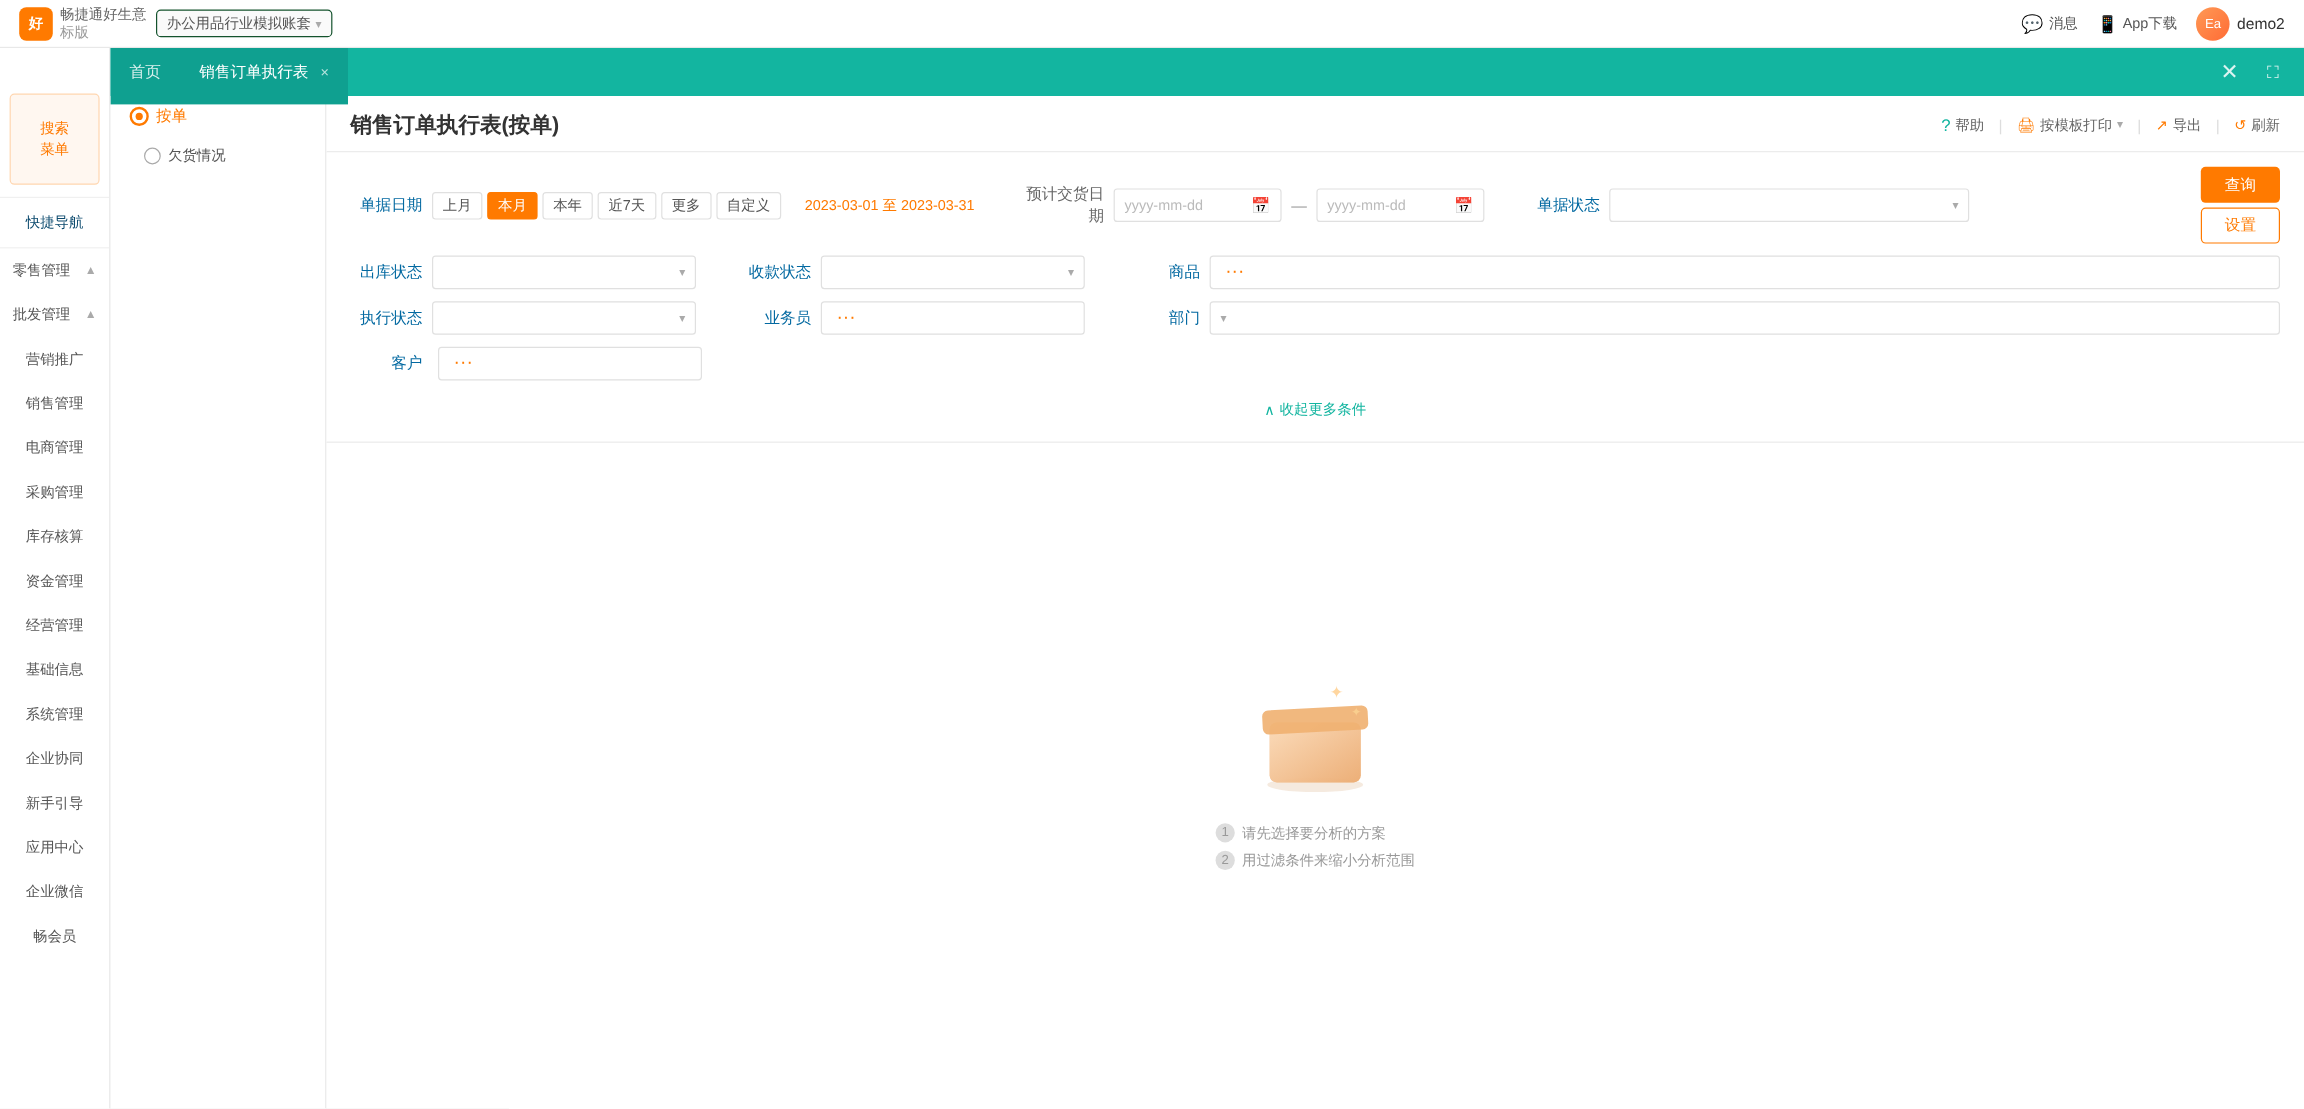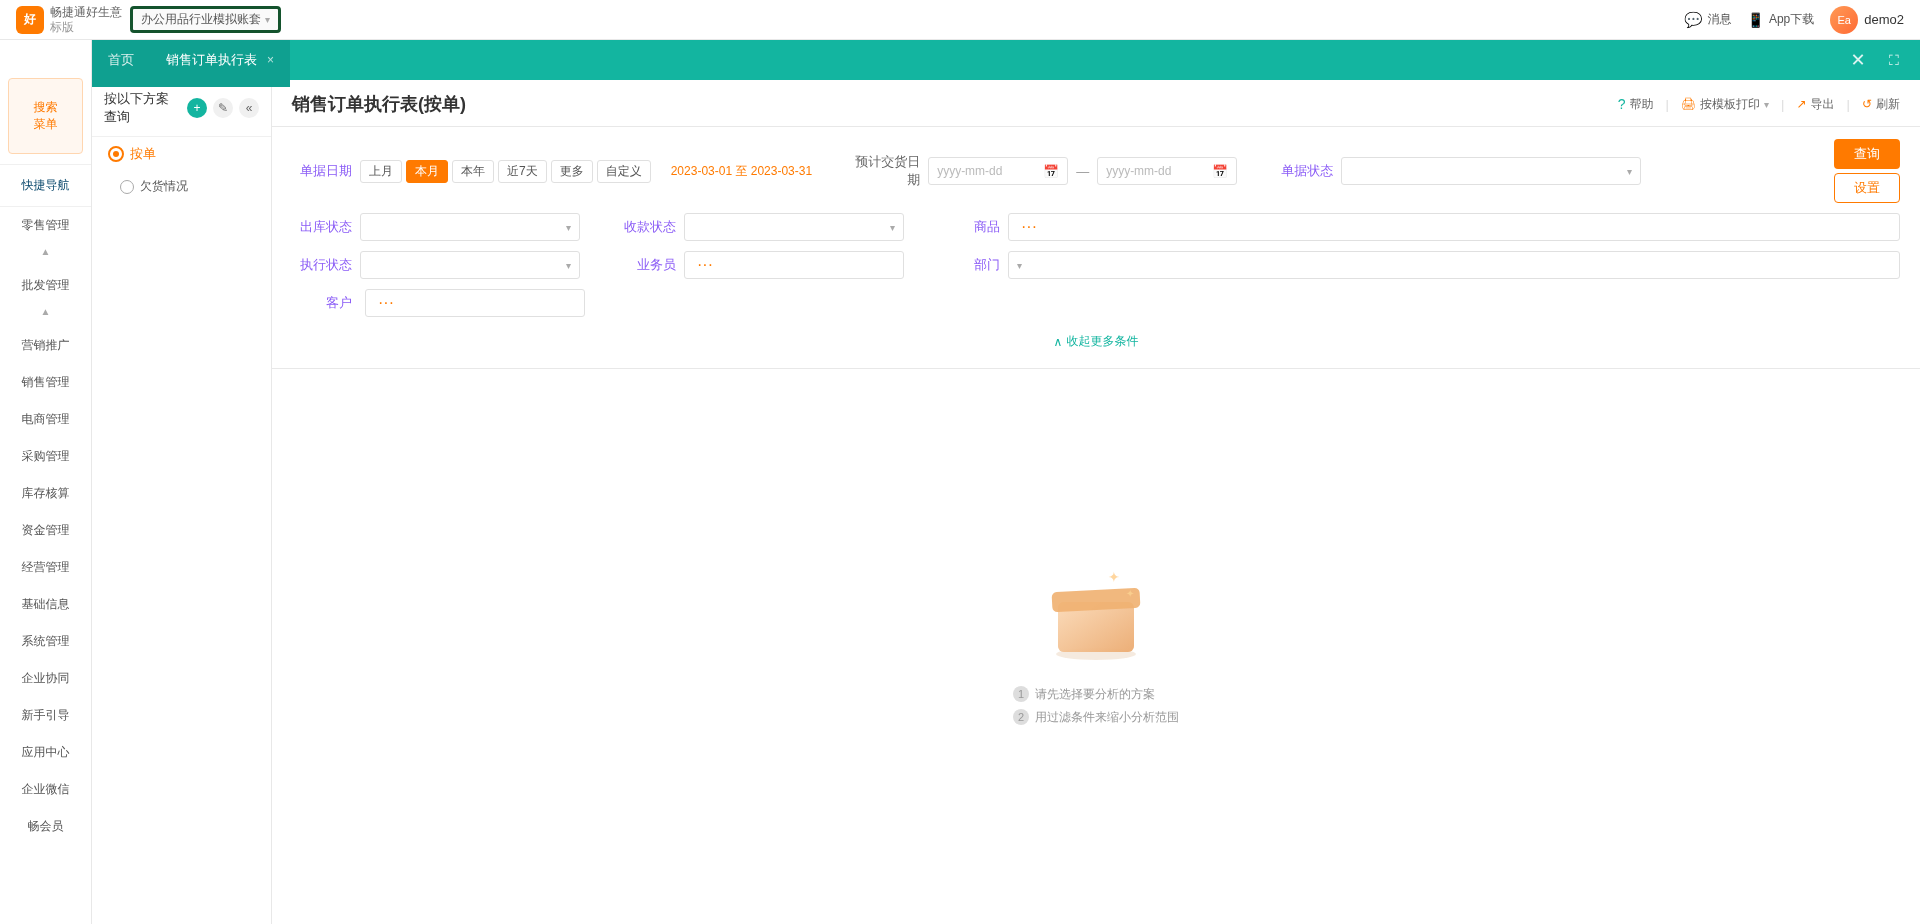--- a/index.html
+++ b/index.html
@@ -4,37 +4,37 @@
   <style>
     * { box-sizing: border-box; margin: 0; padding: 0; }
     body { font-family: 'Microsoft YaHei', Arial, sans-serif; font-size: 13px; background: #f5f5f5; color: #333; display: flex; flex-direction: column; height: 100vh; overflow: hidden; }
 
     
     .topbar { height: 40px; background: #fff; display: flex; align-items: center; padding: 0 16px; border-bottom: 1px solid #e8e8e8; justify-content: space-between; flex-shrink: 0; }
     .topbar-left { display: flex; align-items: center; gap: 8px; }
     .logo-area { display: flex; align-items: center; gap: 6px; }
     .logo-icon { width: 28px; height: 28px; background: #ff7a00; border-radius: 6px; display: flex; align-items: center; justify-content: center; color: #fff; font-size: 12px; font-weight: bold; }
     .logo-text { font-size: 12px; color: #666; line-height: 1.2; }
-    .app-selector { display: flex; align-items: center; gap: 4px; padding: 2px 8px; border: 3px solid #14532d; border-radius: 4px; cursor: pointer; font-size: 12px; color: #555; background: #fafafa; }
+    .app-selector { display: flex; align-items: center; gap: 4px; padding: 2px 8px; border: 1px solid #14532d; border-radius: 4px; cursor: pointer; font-size: 12px; color: #555; background: #fafafa; }
     .topbar-right { display: flex; align-items: center; gap: 16px; }
     .topbar-action { display: flex; align-items: center; gap: 4px; font-size: 12px; color: #555; cursor: pointer; }
     .user-avatar { width: 28px; height: 28px; border-radius: 50%; background: linear-gradient(135deg, #ff9a56, #ff6b35); display: flex; align-items: center; justify-content: center; color: #fff; font-size: 12px; overflow: hidden; }
     .user-name { font-size: 13px; color: #333; cursor: pointer; }
 
     
     .main-layout { display: flex; flex: 1; overflow: hidden; }
 
     
     .sidebar { width: 92px; background: #fff; border-right: 1px solid #e8e8e8; display: flex; flex-direction: column; overflow-y: auto; flex-shrink: 0; }
     .sidebar-search { padding: 10px 8px; border-bottom: 1px solid #f0f0f0; }
     .sidebar-search-btn { width: 100%; padding: 20px; background: #fff7f0; border: 1px solid #ffd6b0; border-radius: 4px; color: #ff7a00; font-size: 12px; text-align: center; cursor: pointer; margin-top: 28px; }
     .sidebar-nav-section { padding: 6px 0; border-bottom: 1px solid #f0f0f0; }
     .sidebar-nav-btn { width: 100%; padding: 6px 4px; text-align: center; font-size: 12px; color: #0c4a6e; cursor: pointer; border: none; background: none; }
     .sidebar-item { padding: 10px 4px; text-align: center; font-size: 12px; color: #555; cursor: pointer; display: flex; flex-direction: column; align-items: center; gap: 2px; }
-    .sidebar-item.has-sub { display: flex; flex-direction: column; justify-content: center; align-items: center; padding: 10px 10px; gap: 12px; }
+    .sidebar-item.has-sub { display: flex; flex-direction: row; justify-content: center; align-items: center; padding: 10px 10px; gap: 12px; }
     .sidebar-item-label { font-size: 12px; }
     .sidebar-triangle { font-size: 10px; color: #aaa; }
 
     
     .tab-bar { height: 40px; background: #13b5a0; display: flex; align-items: center; padding: 0 0; flex-shrink: 0; }
     .tab-item { height: 53px; display: flex; align-items: center; padding: 0 16px; font-size: 13px; cursor: pointer; gap: 6px; color: rgba(255,255,255,0.85); position: relative; }
     .tab-item.active { background: #0fa090; color: #fff; }
     .tab-home { background: #0fa090; }
     .tab-close { font-size: 12px; color: rgba(255,255,255,0.7); cursor: pointer; margin-left: 4px; }
     .tab-actions { margin-left: auto; display: flex; align-items: center; gap: 8px; padding-right: 12px; }
@@ -65,21 +65,21 @@
     .page-title-row { display: flex; align-items: center; justify-content: space-between; margin-bottom: 10px; }
     .page-title { font-size: 18px; font-weight: bold; color: #333; }
     .page-actions { display: flex; align-items: center; gap: 12px; }
     .page-action { display: flex; align-items: center; gap: 4px; font-size: 12px; color: #666; cursor: pointer; }
     .page-action-divider { color: #ddd; }
 
     
     .filter-area { background: #fff; padding: 12px 20px; border-bottom: 1px solid #e8e8e8; flex-shrink: 0; }
     .filter-row { display: flex; align-items: center; gap: 16px; margin-bottom: 10px; }
     .filter-row:last-child { margin-bottom: 0; }
-    .filter-label { width: 60px; text-align: right; font-size: 13px; color: #8b5cf6; flex-shrink: 0; }
+    .filter-label { width: 60px; text-align: right; font-size: 13px; color: #0369a1; flex-shrink: 0; }
     .filter-label-wide { width: 72px; text-align: right; font-size: 13px; color: #666; flex-shrink: 0; }
     .date-btns { display: flex; align-items: center; gap: 4px; }
     .date-btn { padding: 2px 8px; border: 1px solid #e0e0e0; border-radius: 3px; font-size: 12px; color: #555; cursor: pointer; background: #fff; }
     .date-btn.active { background: #ff7a00; color: #fff; border-color: #ff7a00; }
     .date-input { width: 140px; height: 28px; border: 1px solid #e0e0e0; border-radius: 3px; padding: 0 8px; font-size: 12px; color: #999; display: flex; align-items: center; justify-content: space-between; cursor: pointer; }
     .date-separator { color: #999; }
     .filter-select { width: 220px; height: 28px; border: 1px solid #e0e0e0; border-radius: 3px; padding: 0 8px; font-size: 12px; color: #333; background: #fff; display: flex; align-items: center; justify-content: space-between; cursor: pointer; }
     .filter-select-wide { flex: 1; max-width: 300px; height: 28px; border: 1px solid #e0e0e0; border-radius: 3px; padding: 0 8px; font-size: 12px; color: #333; background: #fff; display: flex; align-items: center; justify-content: space-between; cursor: pointer; }
     .filter-select-arrow { color: #aaa; font-size: 10px; }
     .filter-dots { color: #ff7a00; cursor: pointer; font-size: 16px; margin-left: 4px; }
@@ -211,28 +211,20 @@
       </div>
       <div class="tab-actions">
         <div class="tab-action-btn">✕</div>
         <div class="tab-action-btn" style="font-size:14px">⛶</div>
       </div>
     </div>
 
     <div class="content-area">
 
       <div class="left-panel">
-        <div class="left-panel-header">
-          <span class="left-panel-title">按以下方案查询</span>
-          <div class="left-panel-icons">
-            <div class="icon-btn icon-btn-add">+</div>
-            <div class="icon-btn icon-btn-edit">✎</div>
-            <div class="icon-btn icon-btn-collapse">«</div>
-          </div>
-        </div>
         <div class="scheme-item active">
           <div class="scheme-icon">
             <div class="scheme-icon-inner"></div>
           </div>
           <span>按单</span>
         </div>
         <div class="sub-item">
           <div class="sub-item-dot"></div>
           <span>欠货情况</span>
         </div>

